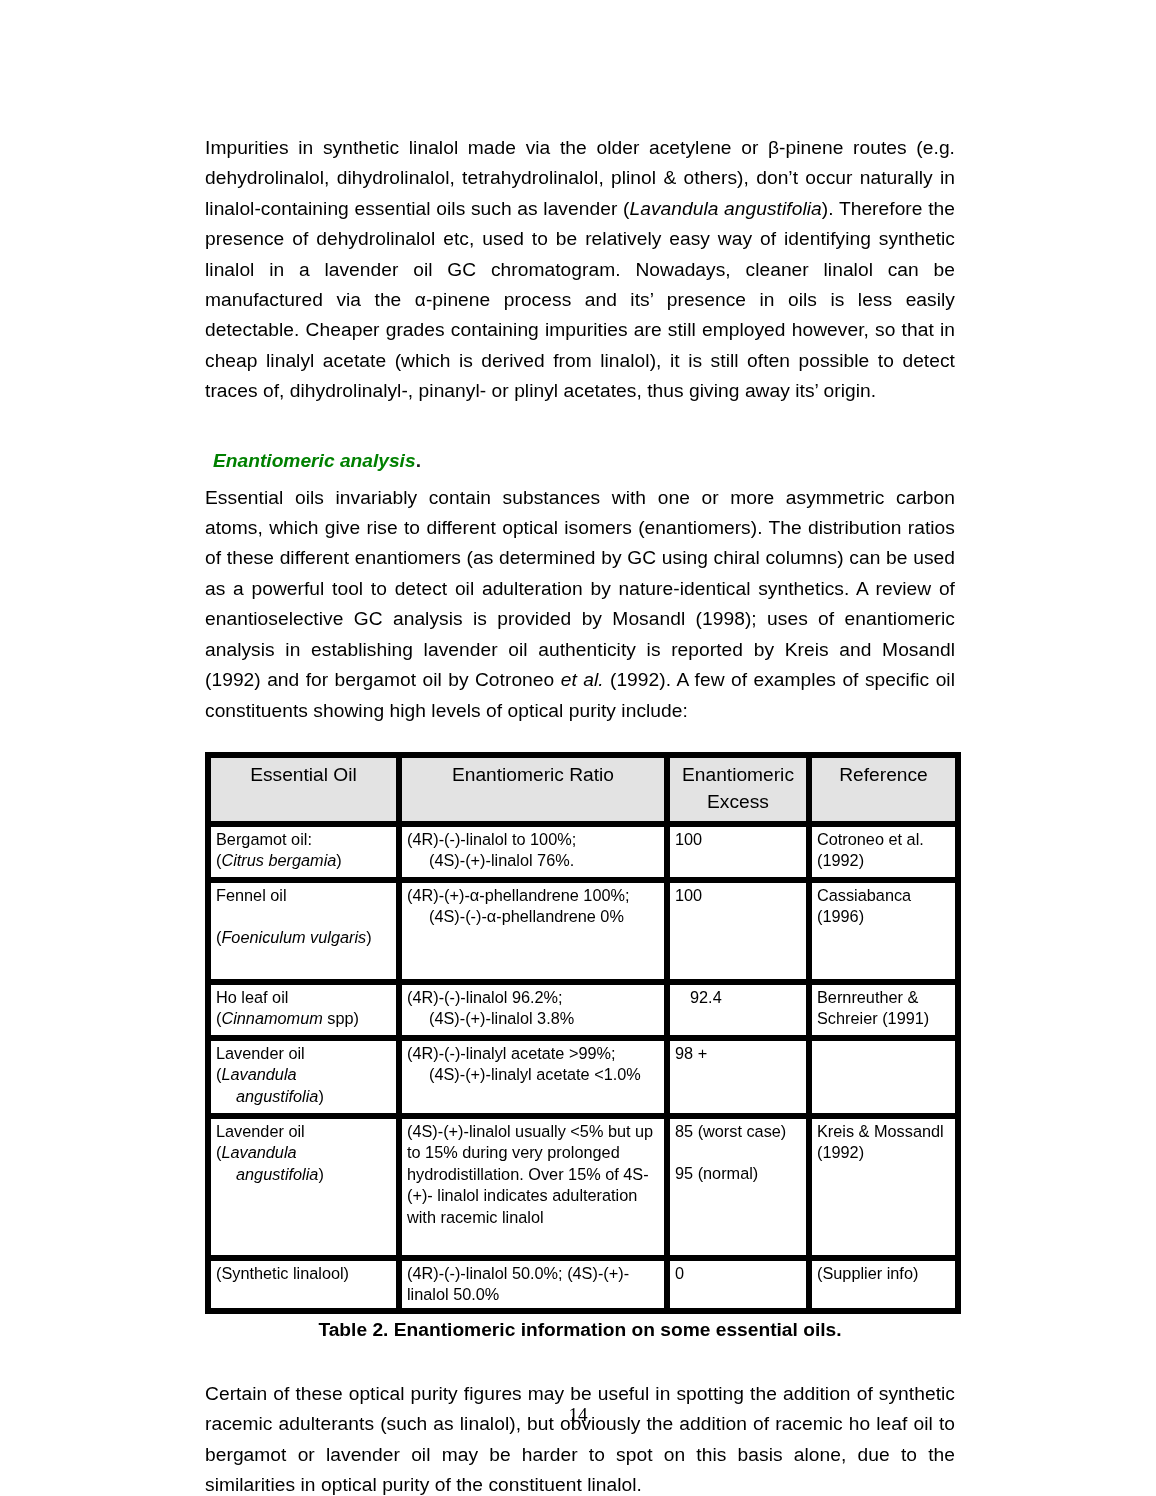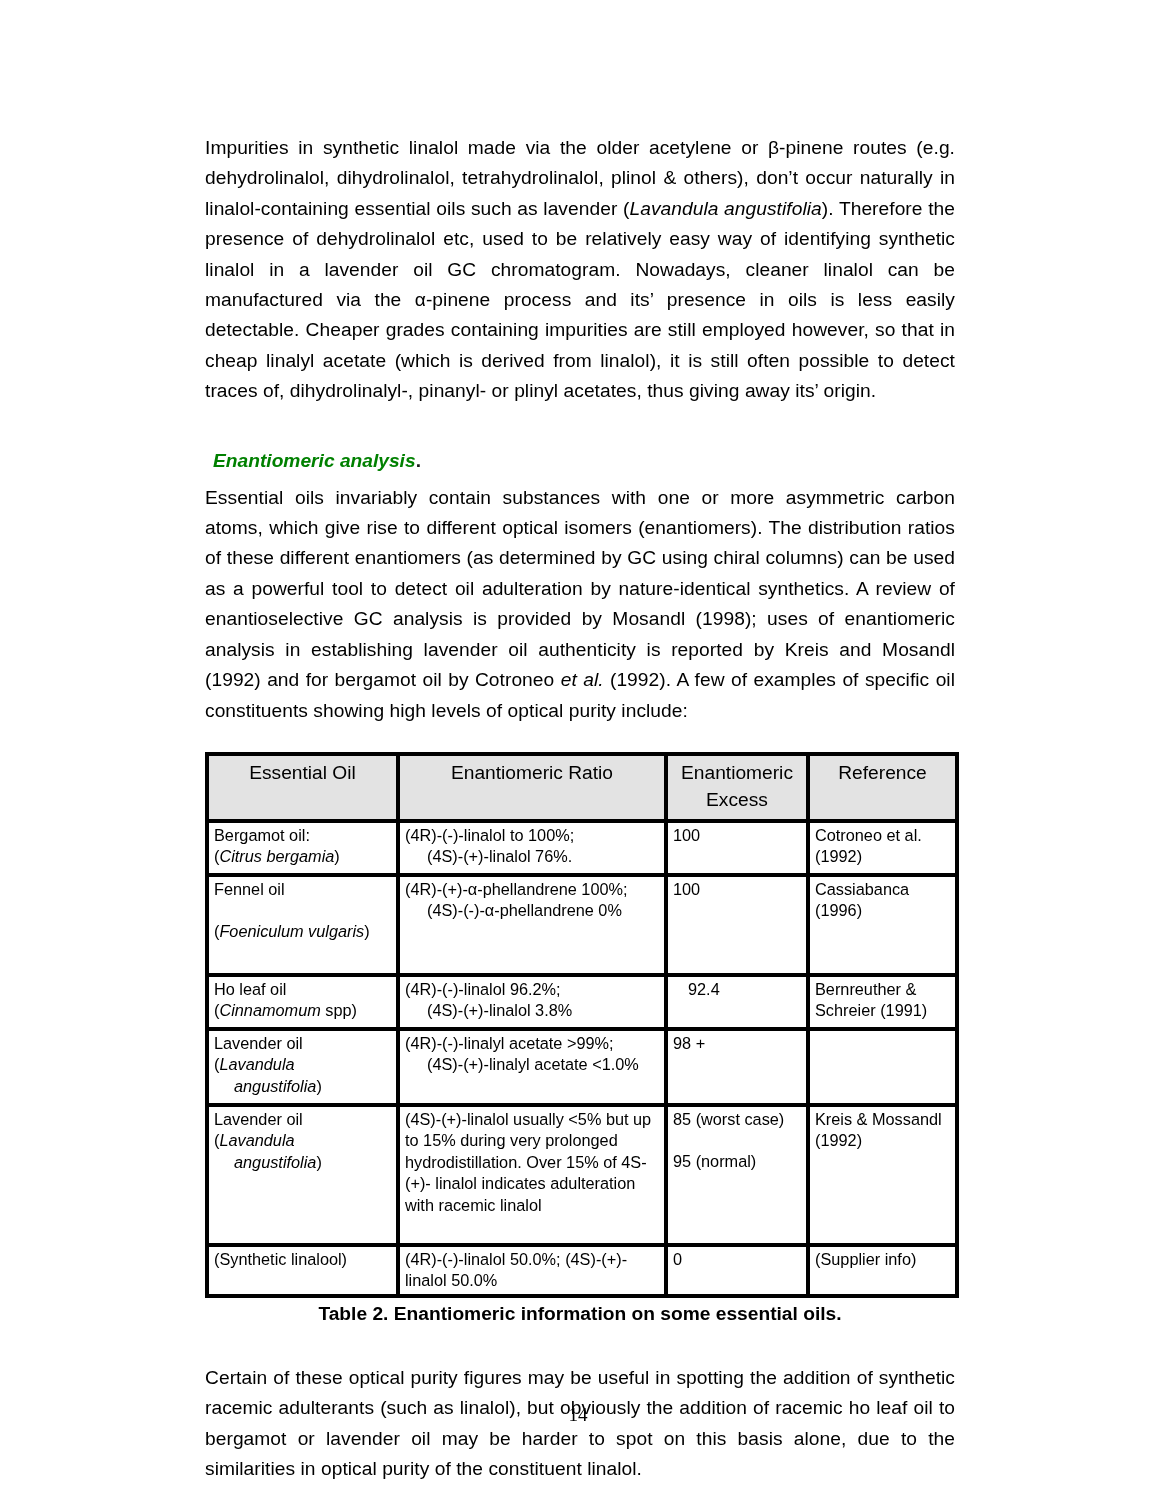--- a/index.html
+++ b/index.html
@@ -63,21 +63,21 @@
     font-size: 16.3px;
     line-height: 21.4px;
   }
   table.data-table col.c1 { width: 191px; }
   table.data-table col.c2 { width: 268px; }
   table.data-table col.c3 { width: 142px; }
   table.data-table col.c4 { width: 149px; }
 
   table.data-table td,
   table.data-table th {
-    border: 4px solid #000000;
+    border: 6px solid #000000;
     vertical-align: top;
     padding: 2px 4px 2px 5px;
     text-align: left;
     font-weight: normal;
   }
   table.data-table thead th {
     background: #e3e3e3;
     text-align: center;
     font-size: 19.2px;
     line-height: 27px;

